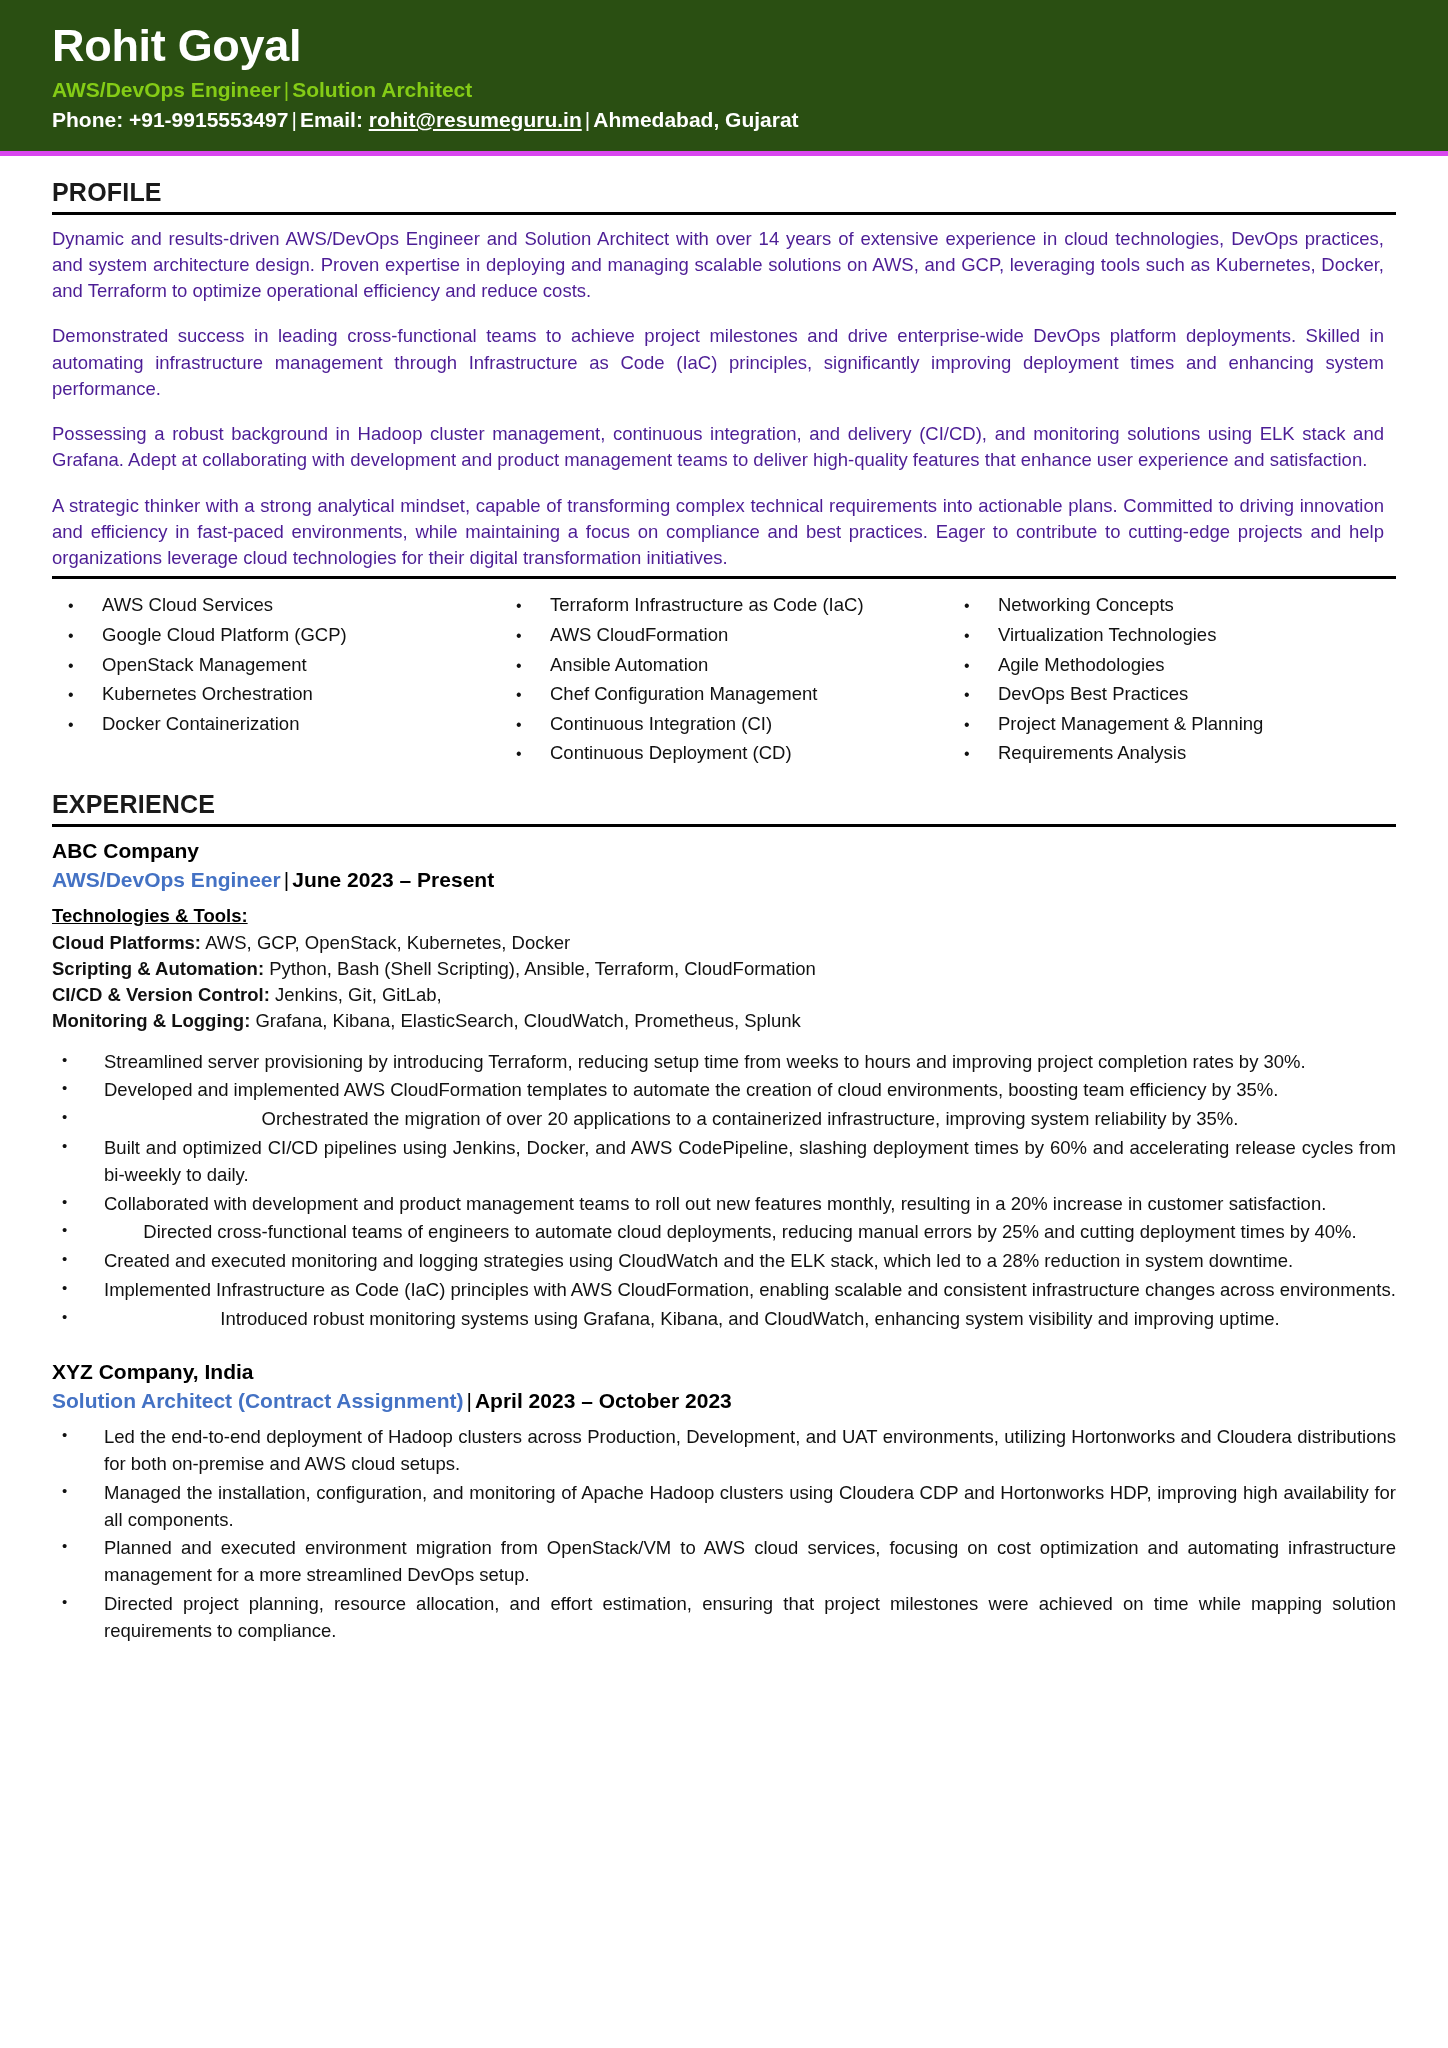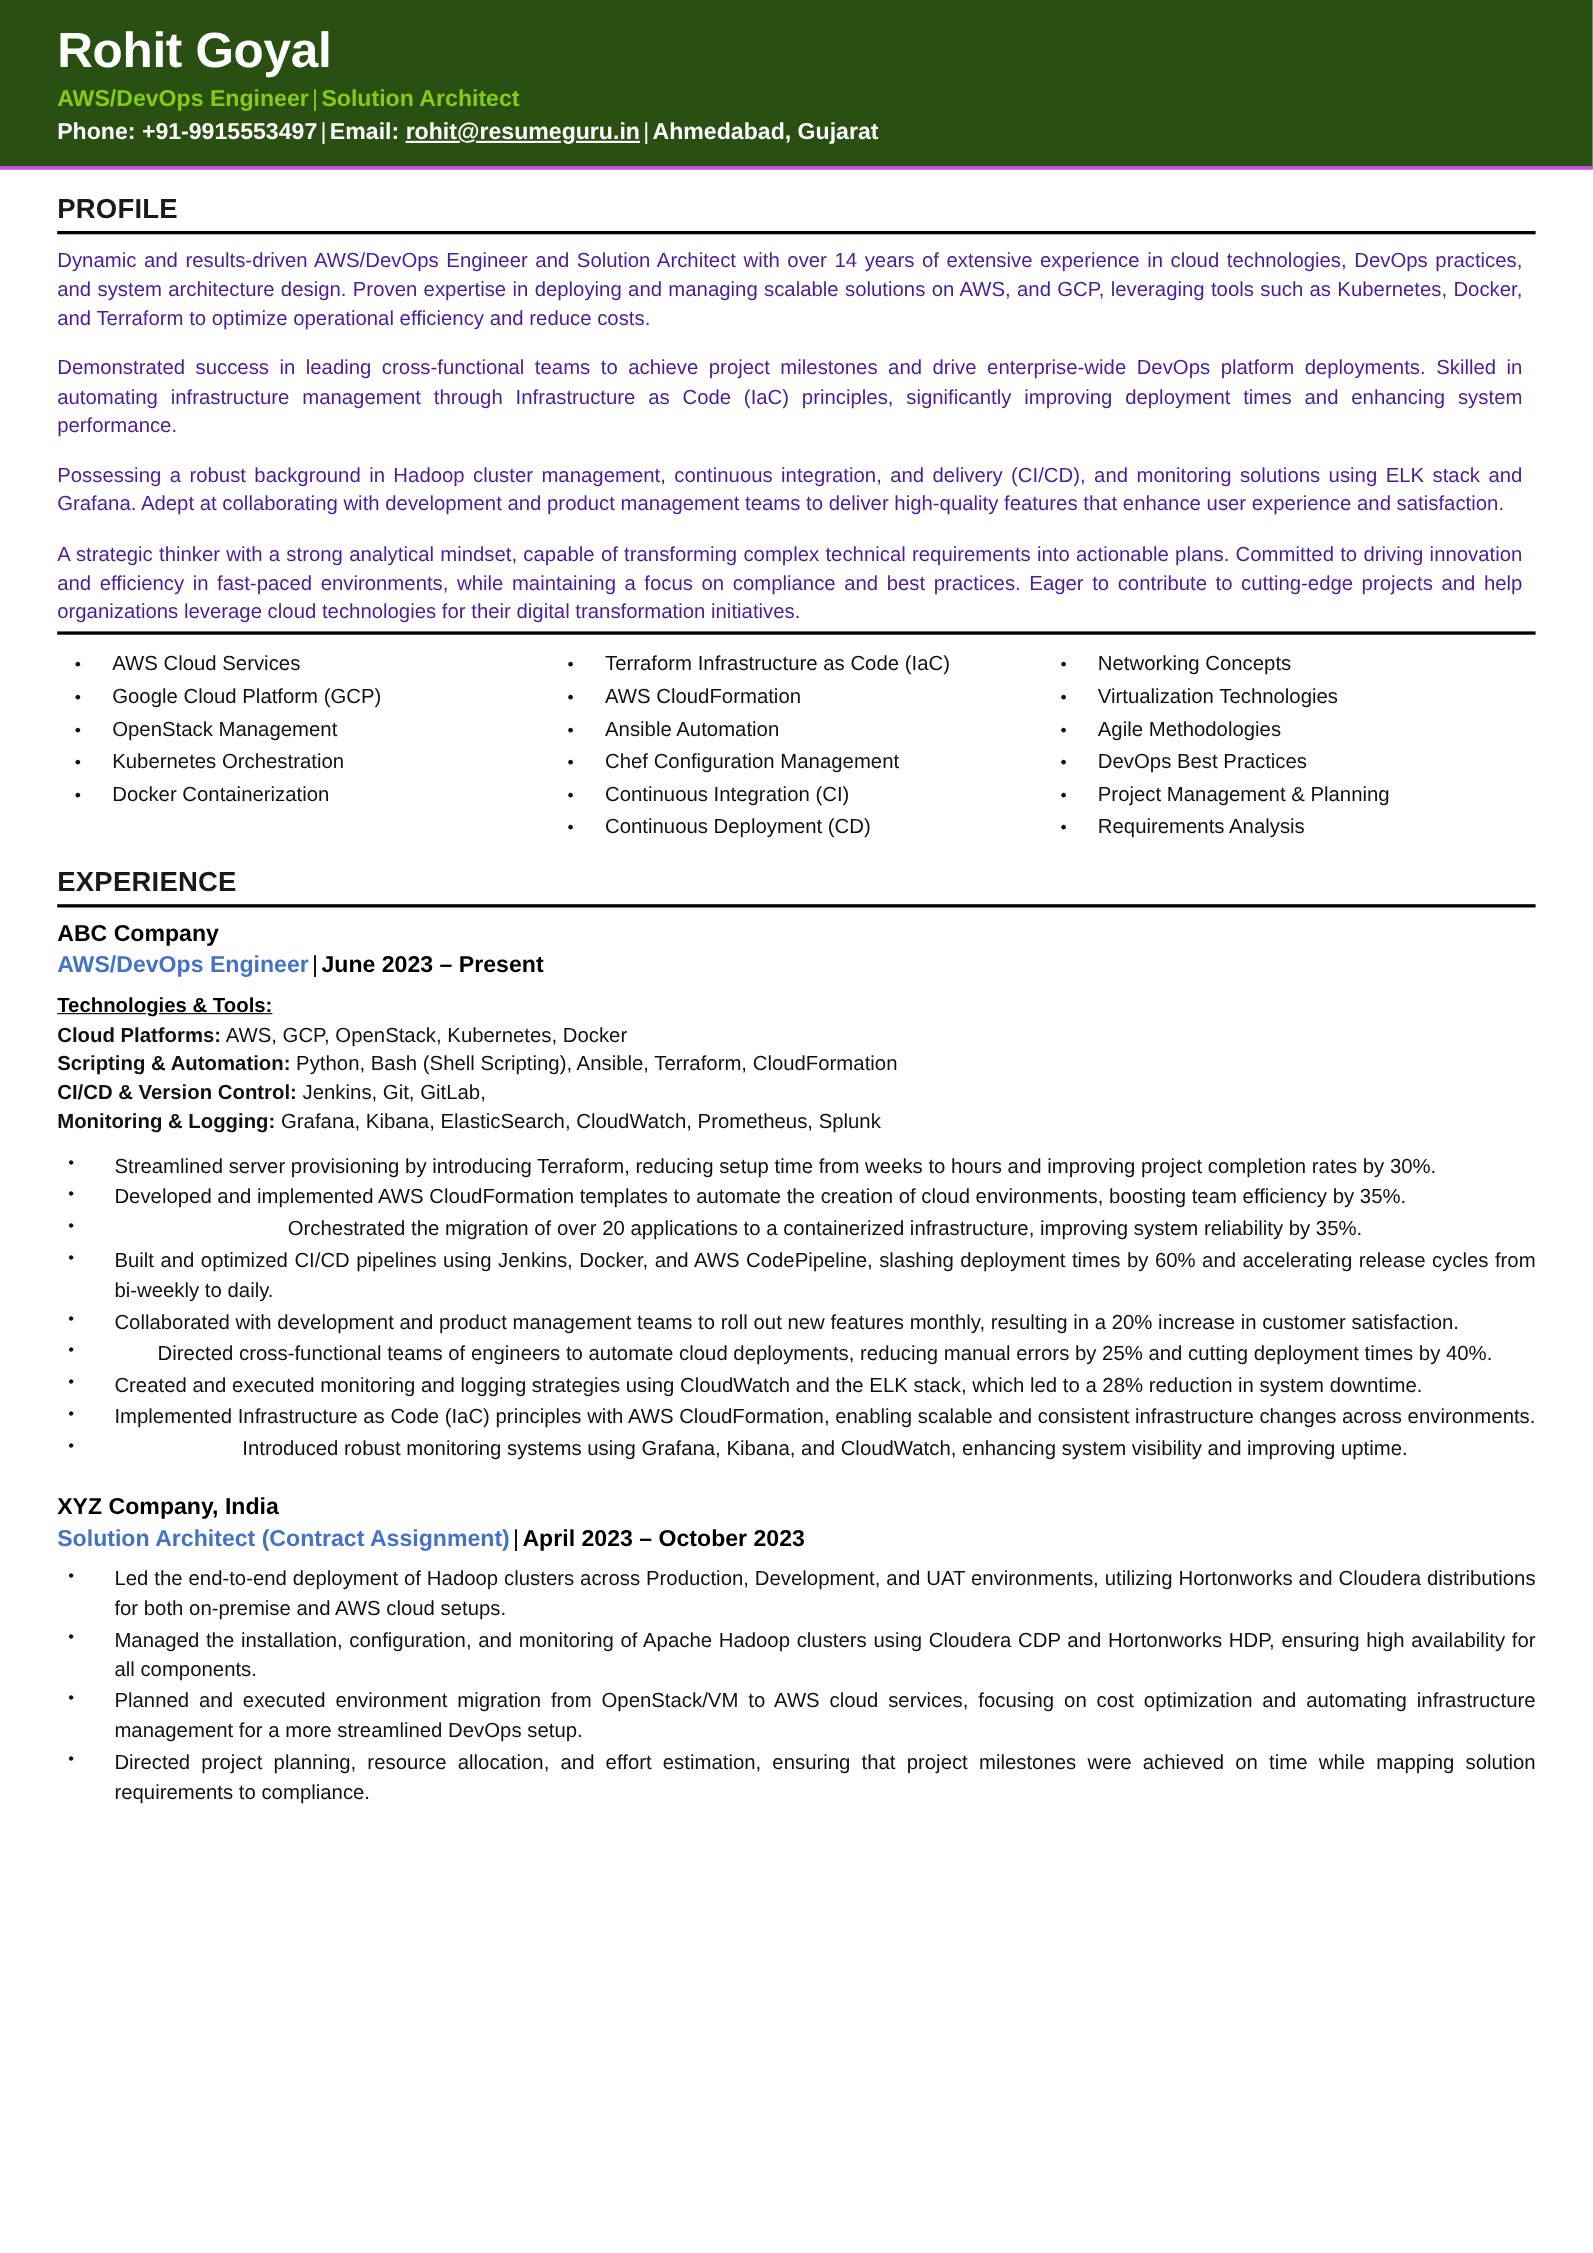--- a/index.html
+++ b/index.html
@@ -11,21 +11,21 @@
     width: 1448px;
     font-family: "Liberation Sans", sans-serif;
     color: #000000;
     -webkit-font-smoothing: antialiased;
   }
 
   
   .header-band {
     background: #2A4F12;
     padding: 22px 0 18px 0;
-    border-bottom: 3px solid #d946ef;
+    border-bottom: 5px solid #d946ef;
   }
   .header-inner {
     padding-left: 52px;
     padding-right: 52px;
   }
   .name {
     color: #ffffff;
     font-size: 45px;
     font-weight: bold;
     line-height: 1.05;
@@ -349,21 +349,21 @@
       <div class="role-line">
         <span class="role">Solution Architect (Contract Assignment)</span><span class="role-sep">|</span><span class="dates">April 2023 – October 2023</span>
       </div>
       <div class="bullets">
         <div class="bullet-item">
             <span class="bullet">•</span>
             <span class="bullet-text">Led the end-to-end deployment of Hadoop clusters across Production, Development, and UAT environments, utilizing Hortonworks and Cloudera distributions for both on-premise and AWS cloud setups.</span>
           </div>
         <div class="bullet-item">
             <span class="bullet">•</span>
-            <span class="bullet-text">Managed the installation, configuration, and monitoring of Apache Hadoop clusters using Cloudera CDP and Hortonworks HDP, ensuring high availability for all components.</span>
+            <span class="bullet-text">Managed the installation, configuration, and monitoring of Apache Hadoop clusters using Cloudera CDP and Hortonworks HDP, improving high availability for all components.</span>
           </div>
         <div class="bullet-item">
             <span class="bullet">•</span>
             <span class="bullet-text">Planned and executed environment migration from OpenStack/VM to AWS cloud services, focusing on cost optimization and automating infrastructure management for a more streamlined DevOps setup.</span>
           </div>
         <div class="bullet-item">
             <span class="bullet">•</span>
             <span class="bullet-text">Directed project planning, resource allocation, and effort estimation, ensuring that project milestones were achieved on time while mapping solution requirements to compliance.</span>
           </div>
       </div>

